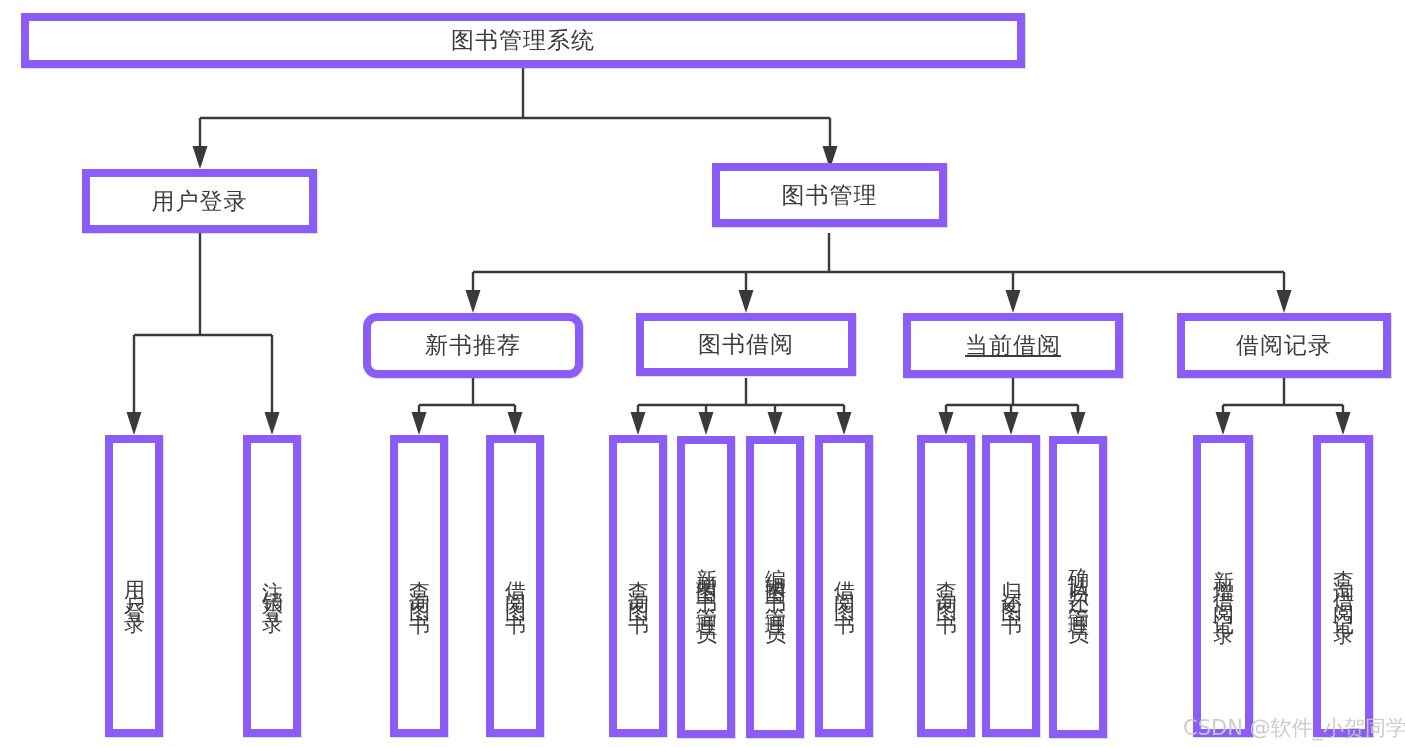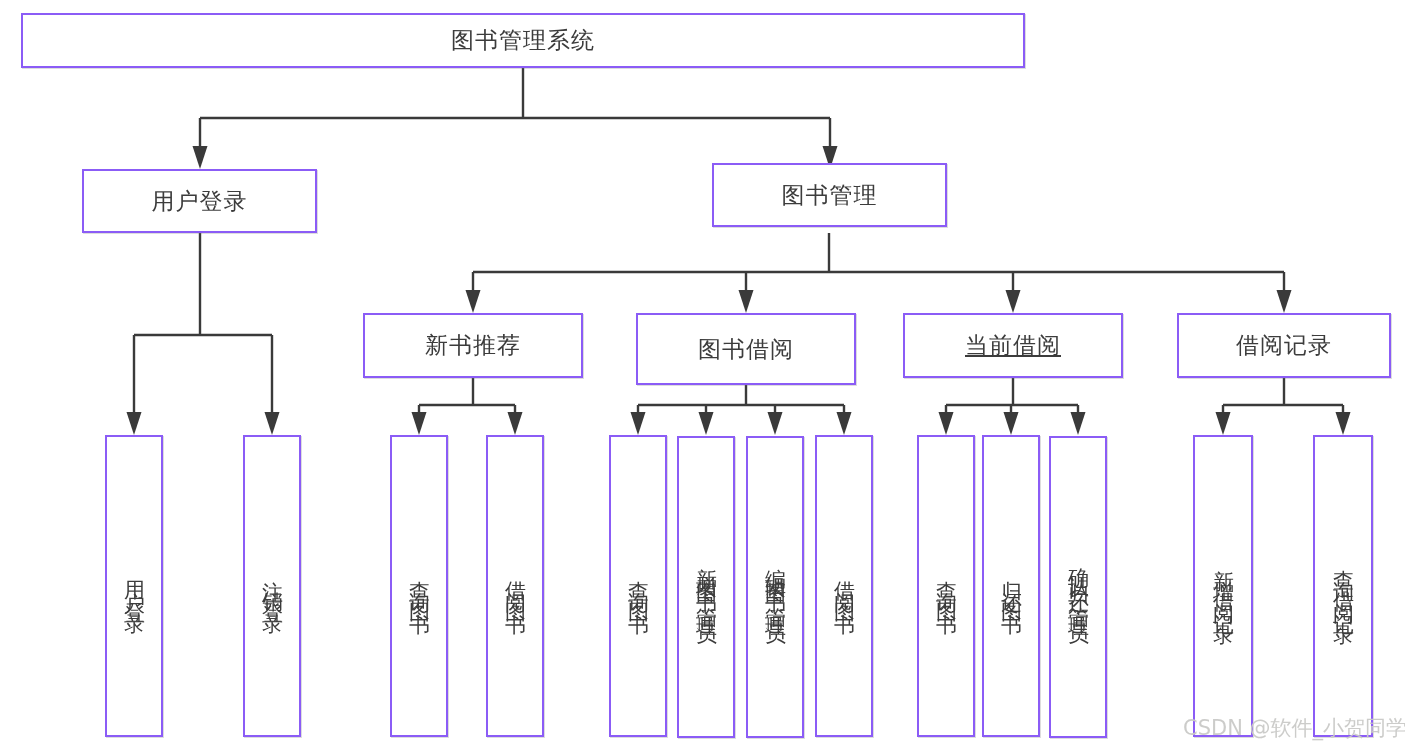--- a/index.html
+++ b/index.html
@@ -7,21 +7,21 @@
     position:relative;
     width:1405px;height:747px;
     background:#ffffff;
     font-family:"DejaVu Sans","Liberation Sans",sans-serif;
     overflow:hidden;
   }
   #wires{position:absolute;left:0;top:0;width:1405px;height:747px;}
   .node{
     position:absolute;
     background:#ffffff;
-    border:2px solid #8b5cf6;
+    border:8px solid #8b5cf6;
     box-sizing:border-box;
     display:flex;align-items:center;justify-content:center;
     color:#3c3c3c;
     box-shadow:1px 1px 0 rgba(120,120,120,0.25);
   }
   .hlabel{font-size:23px;letter-spacing:1px;white-space:nowrap;}
   .leaf .vlabel{
     writing-mode:vertical-rl;
     text-orientation:mixed;
     font-size:21px;
@@ -94,24 +94,24 @@
     <span class="hlabel">图书管理系统</span>
   </div>
 
   <div class="node" style="left:82px;top:169px;width:235px;height:64px;">
     <span class="hlabel">用户登录</span>
   </div>
   <div class="node" style="left:712px;top:163px;width:235px;height:64px;">
     <span class="hlabel">图书管理</span>
   </div>
 
-  <div class="node" style="left:363px;top:313px;width:220px;height:65px;">
+  <div class="node" style="left:363px;top:313px;width:220px;height:65px;border-radius:14px;">
     <span class="hlabel">新书推荐</span>
   </div>
-  <div class="node" style="left:636px;top:313px;width:220px;height:72px;text-align:center;">
+  <div class="node" style="left:636px;top:313px;width:220px;height:63px;text-align:center;">
     <span class="hlabel">图书借阅</span>
   </div>
   <div class="node" style="left:903px;top:313px;width:220px;height:65px;text-decoration:underline;">
     <span class="hlabel">当前借阅</span>
   </div>
   <div class="node" style="left:1177px;top:313px;width:214px;height:65px;text-align:center;">
     <span class="hlabel">借阅记录</span>
   </div>
 
   <div class="node leaf" style="left:105px;top:435px;width:58px;height:302px;">

